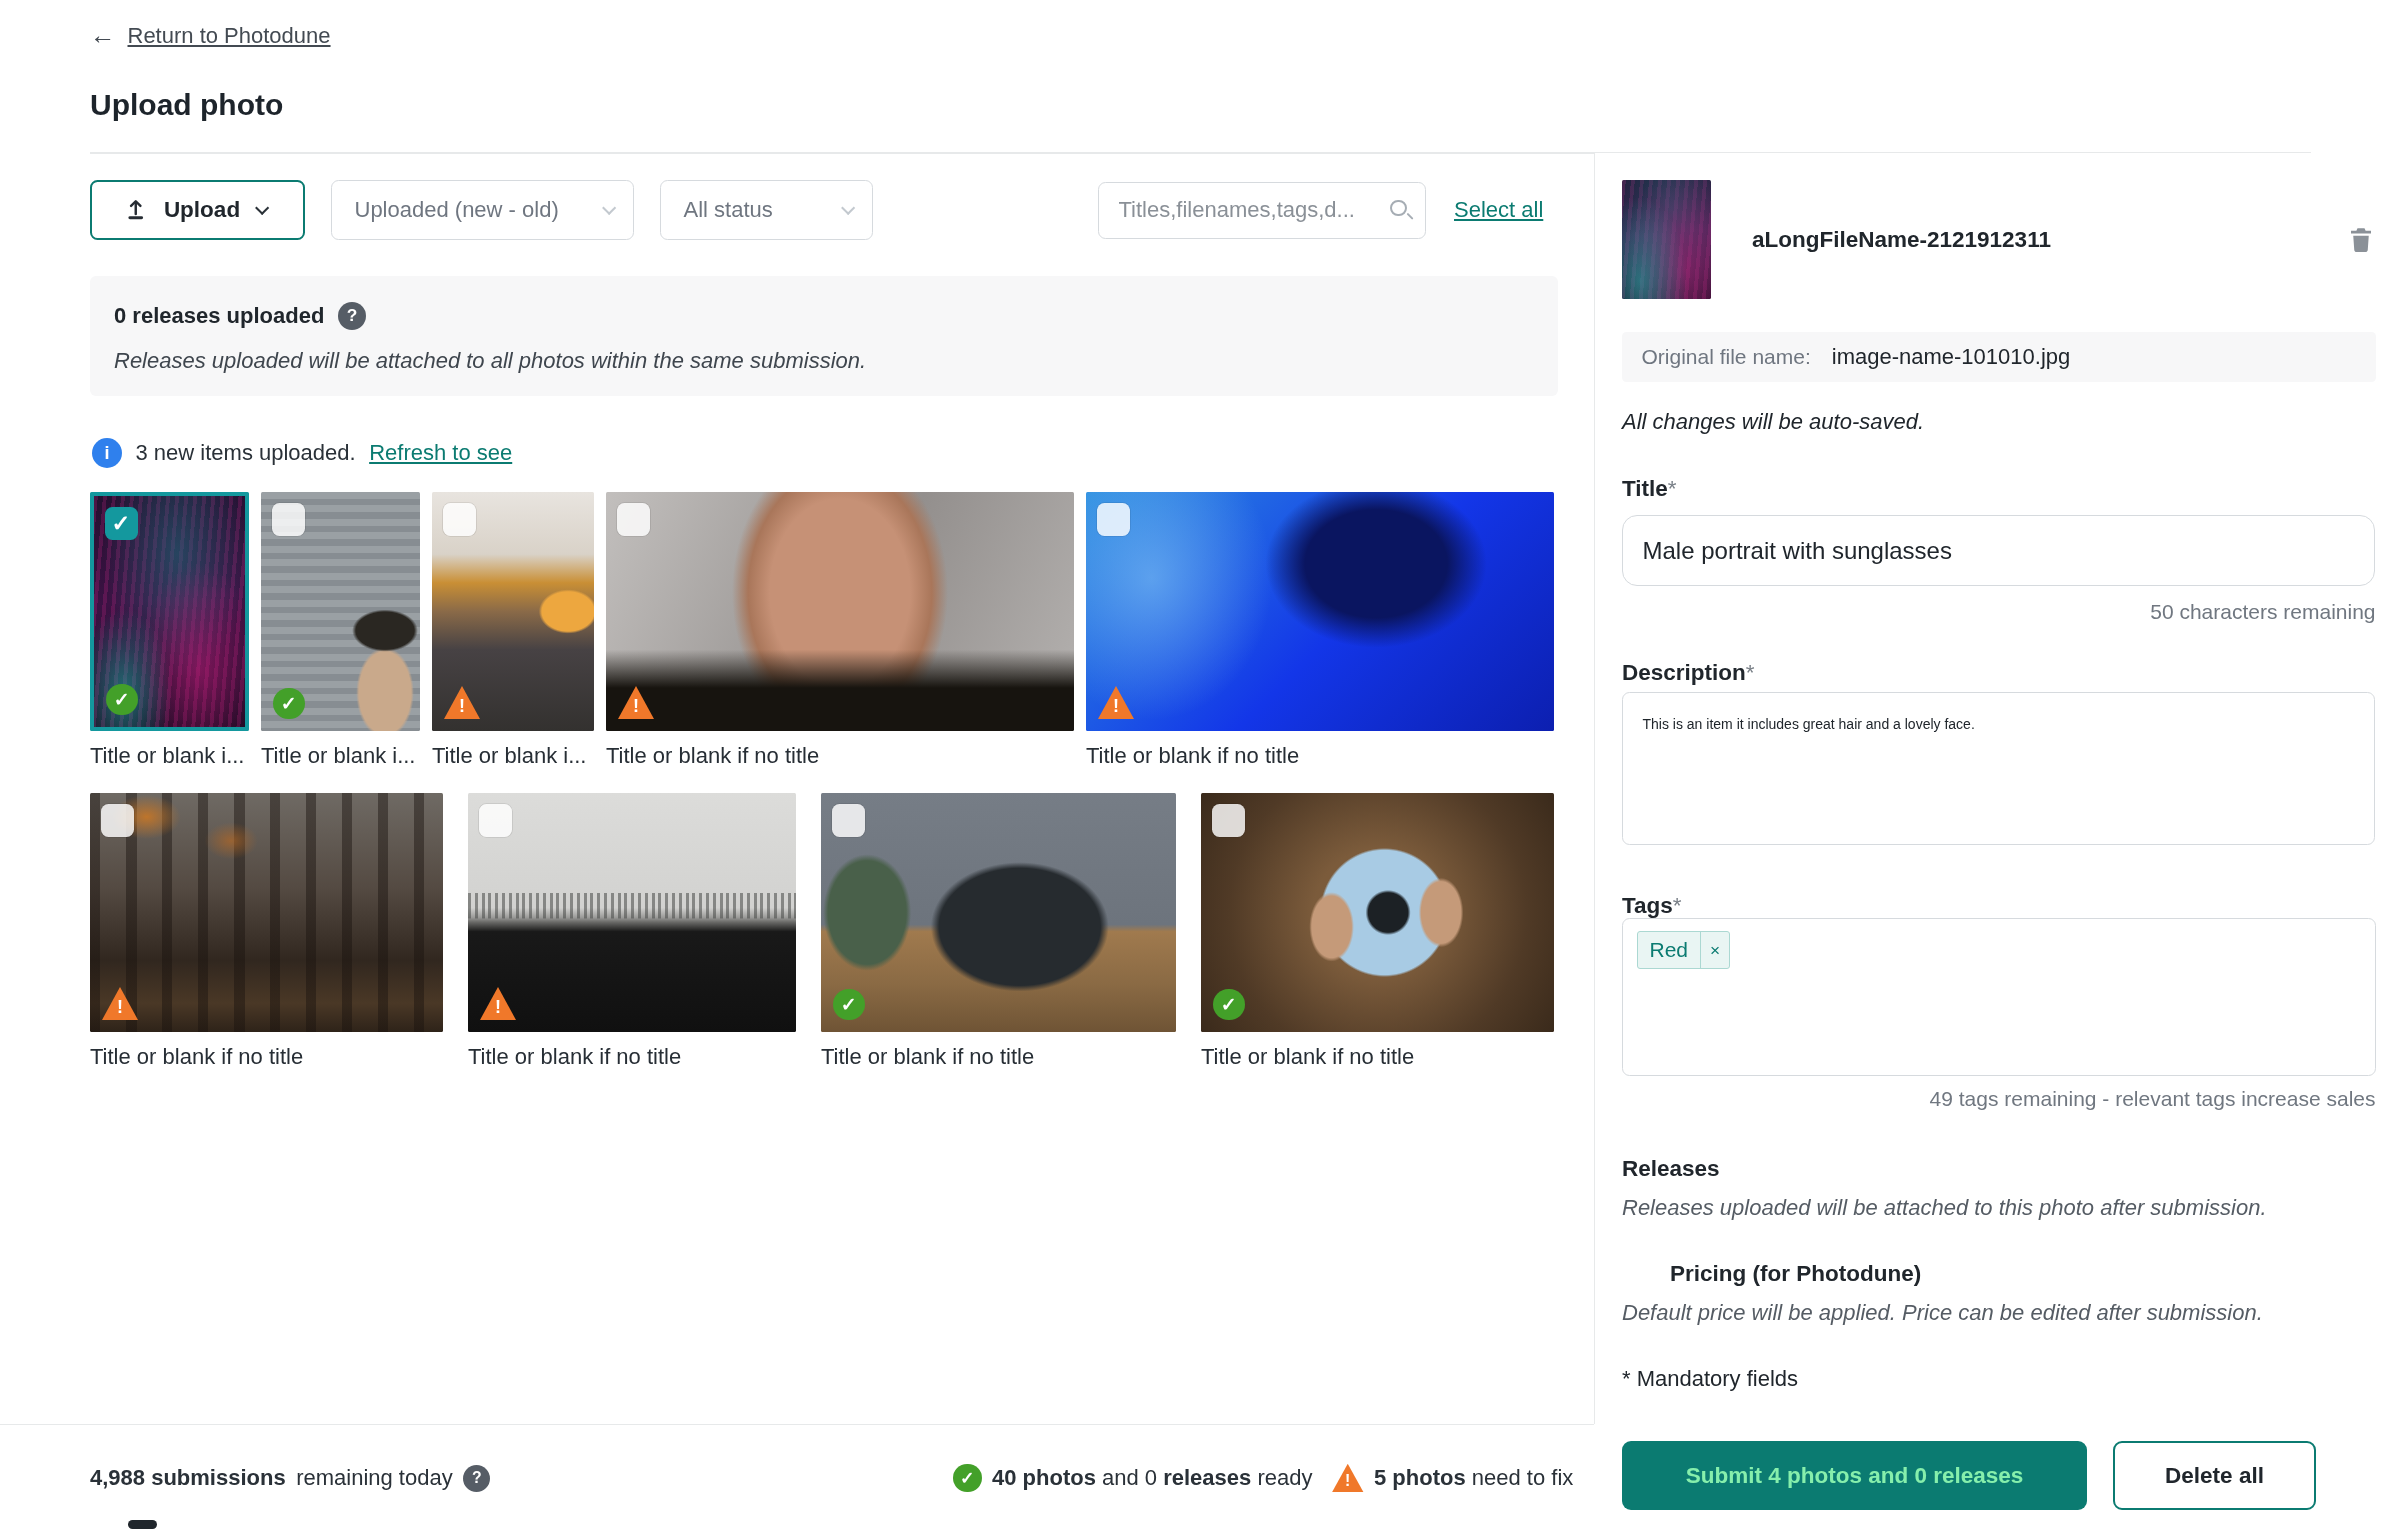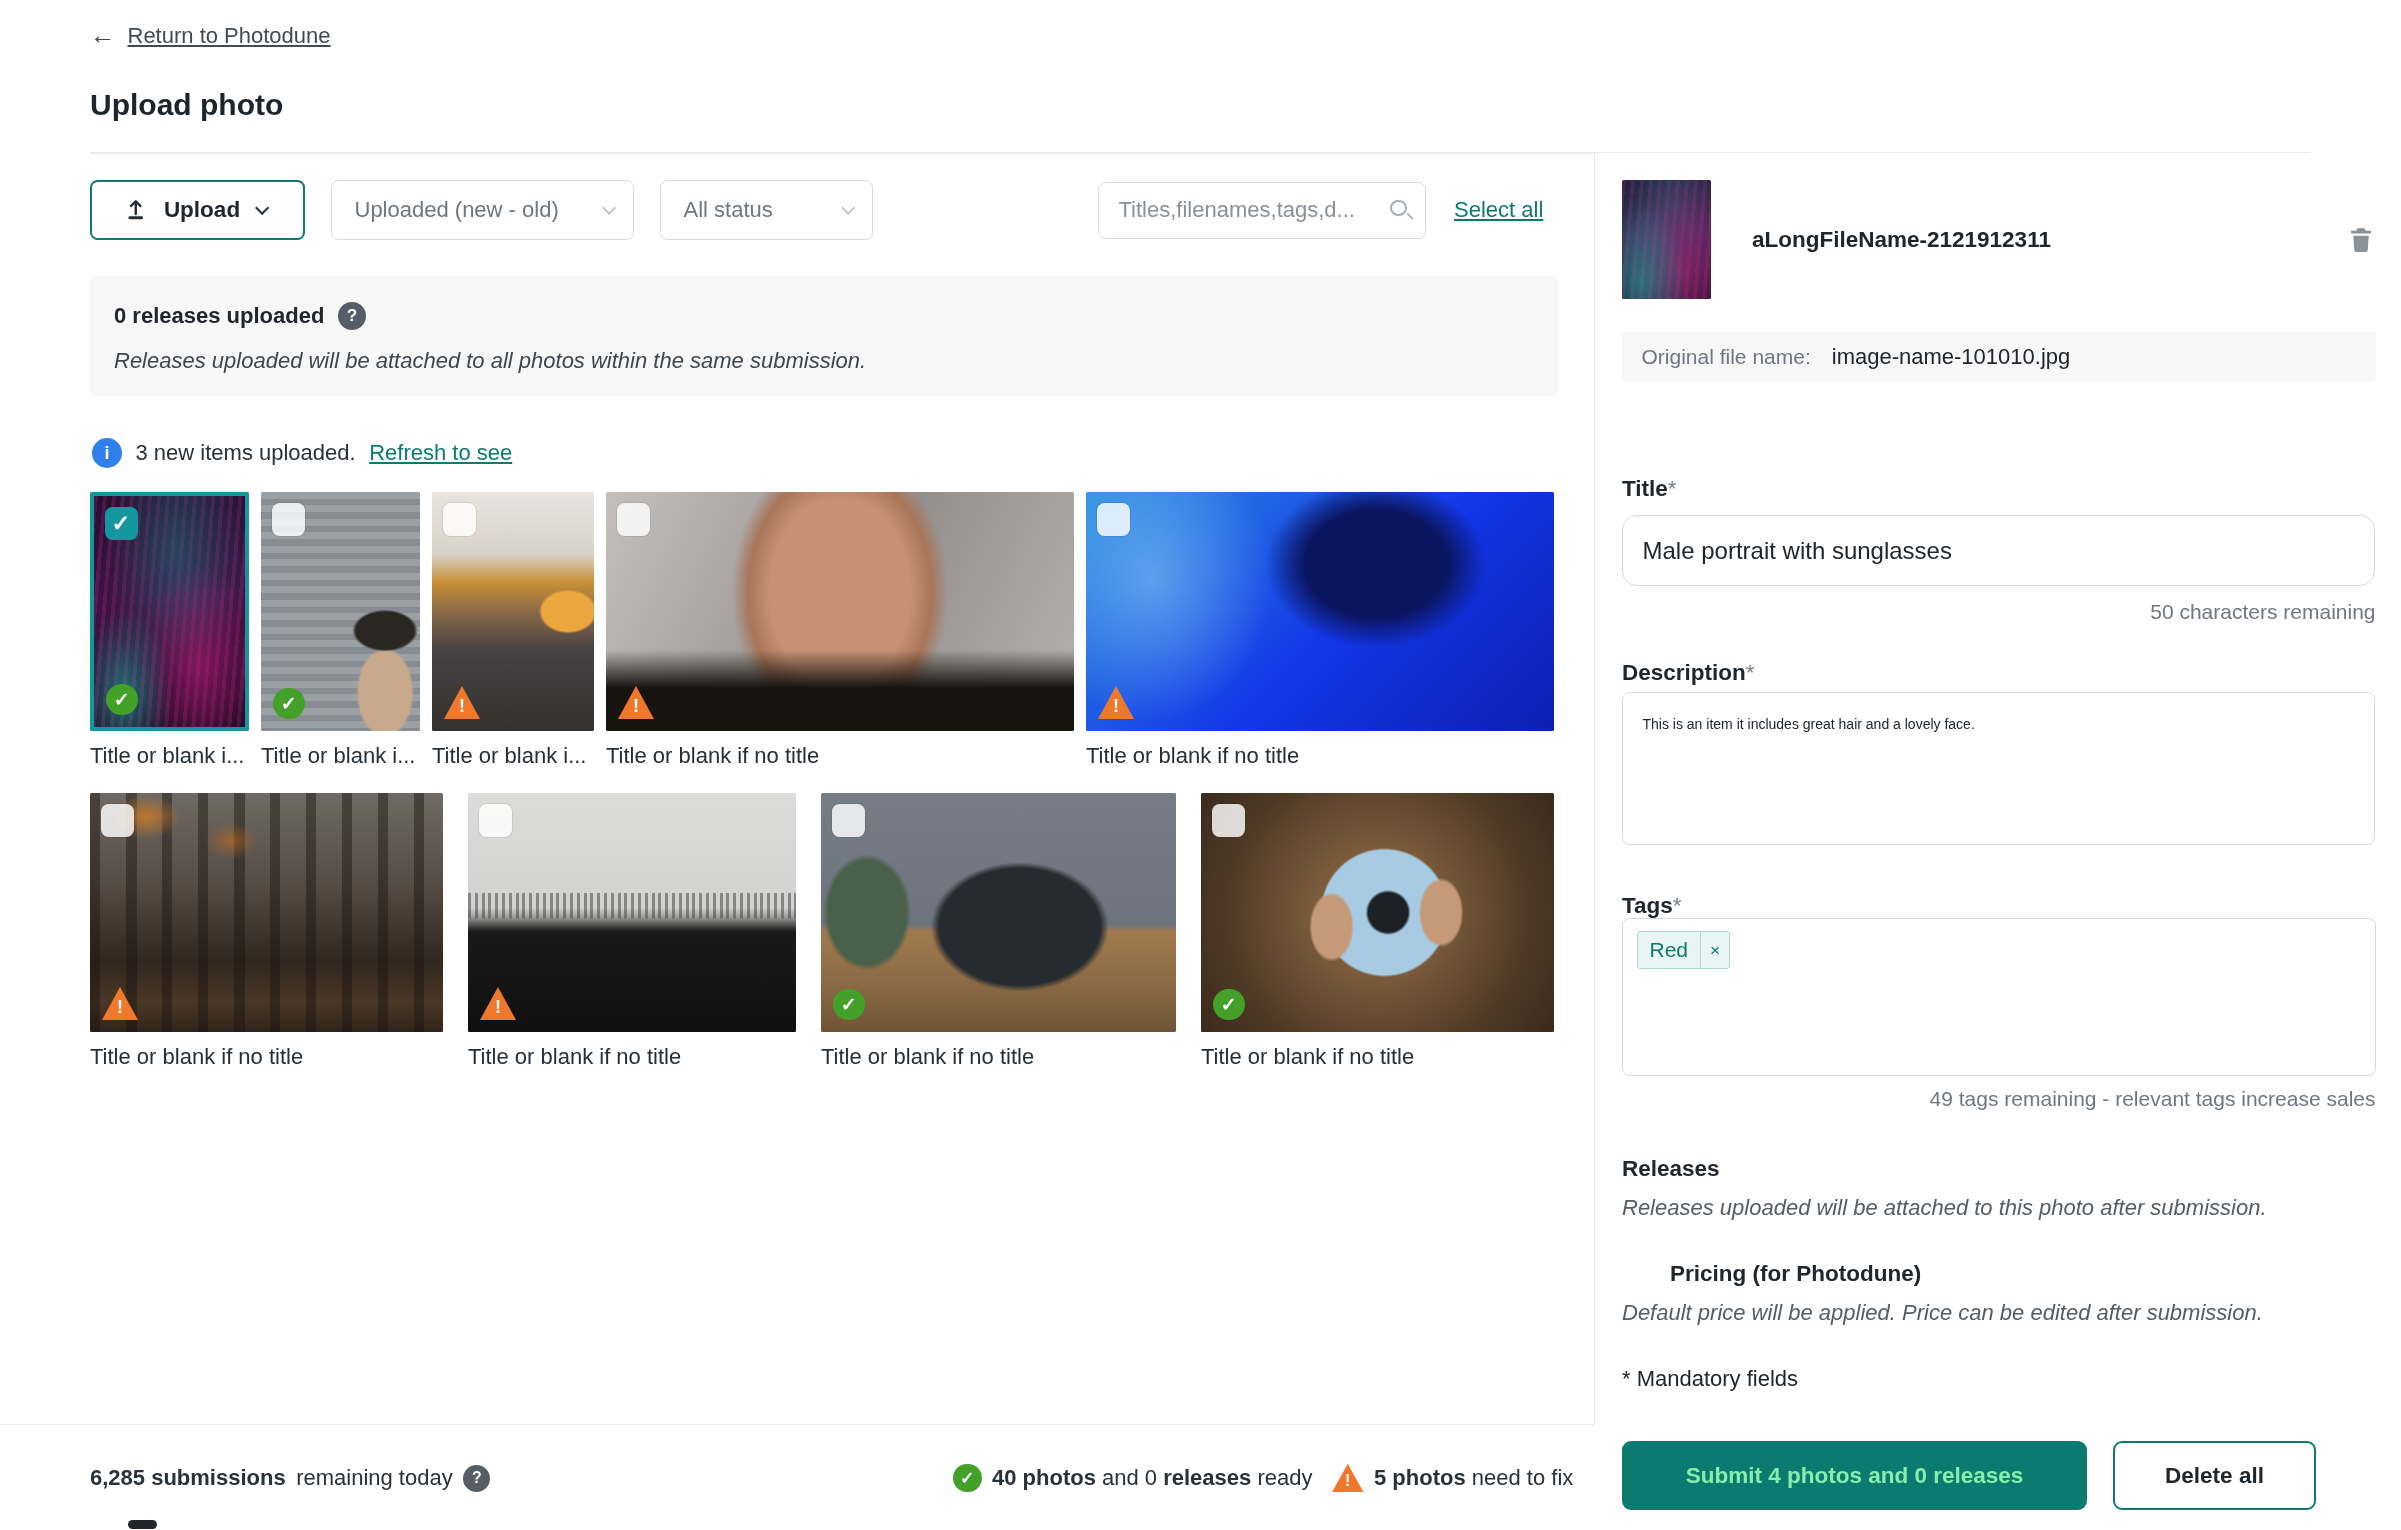--- a/index.html
+++ b/index.html
@@ -296,20 +296,21 @@
       <svg class="trash" viewBox="0 0 24 24" fill="#8b9198">
           <path d="M9.2 3h5.6l.9 2H20v2.2H4V5h4.3l.9-2zM5.8 9h12.4l-.8 11.3c-.07 1-.9 1.7-1.9 1.7H8.5c-1 0-1.83-.7-1.9-1.7L5.8 9z"></path>
         </svg>
     </div>
 
     <div class="p-abs p-original">
       <span class="p-orig-label">Original file name:</span>
       <span class="p-orig-value">image-name-101010.jpg</span>
     </div>
 
+    <div class="p-abs p-autosave">All changes will be auto-saved.</div>
 
     <div class="p-abs p-label lbl-title"><span>Title</span><span class="star">*</span></div>
     <input class="p-abs inp-title" type="text" value="Male portrait with sunglasses" style="">
     <div class="p-abs hint hint-title">50 characters remaining</div>
 
     <div class="p-abs p-label lbl-desc"><span>Description</span><span class="star">*</span></div>
     <textarea class="p-abs ta-desc" style="">This is an item it includes great hair and a lovely face.</textarea>
 
     <div class="p-abs p-label lbl-tags"><span>Tags</span><span class="star">*</span></div>
     <div class="p-abs tags-box">
@@ -327,21 +328,21 @@
     <div class="p-abs note note-pricing">Default price will be applied. Price can be edited after submission.</div>
 
     <div class="p-abs p-mandatory">* Mandatory fields</div>
 
     <button class="btn-submit">Submit 4 photos and 0 releases</button>
     <button class="btn-delete">Delete all</button>
   </div>
 
   <div class="footer-left">
     <div class="f-item f-quota">
-      <span class="b">6,285 submissions</span>
+      <span class="b">4,988 submissions</span>
       <span> remaining today</span>
       <span class="help help-sm"></span>
     </div>
     <div class="f-item f-ready">
       <span class="f-ok"></span>
       <span><span class="b">40 photos</span><span> and 0 </span><span class="b">releases</span><span> ready</span></span>
     </div>
     <div class="f-item f-fix">
       <span class="f-warn"></span>
       <span><span class="b">5 photos</span><span> need to fix</span></span>

